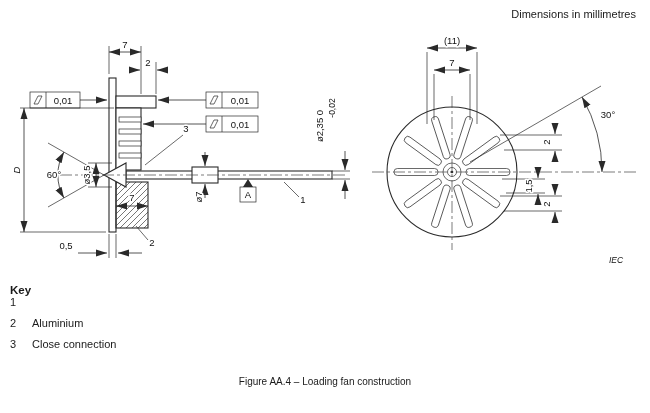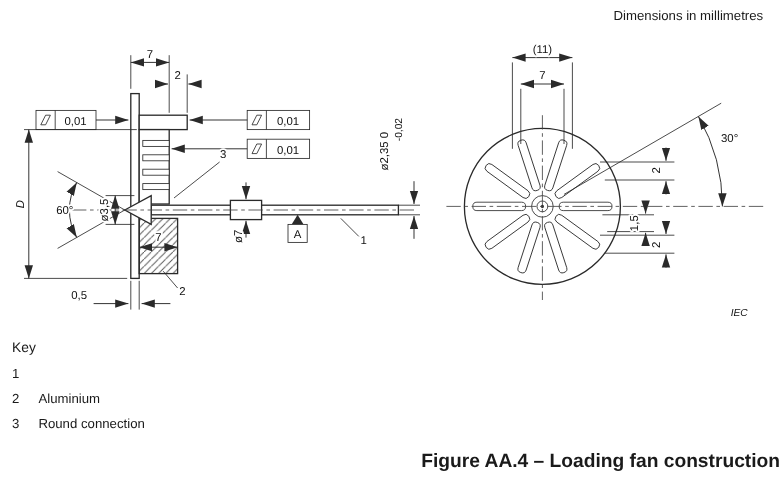--- a/index.html
+++ b/index.html
@@ -1,25 +1,25 @@
 <!DOCTYPE html>
 <html><head>
 <meta charset="utf-8">
 <style>
   html,body{margin:0;padding:0;background:#fff}
   .page{position:relative;width:650px;height:410px;background:#fff;overflow:hidden;
         font-family:"Liberation Sans",sans-serif;color:#1a1a1a}
   .note{position:absolute;top:8px;right:14px;font-size:11px}
   .drawing{position:absolute;top:0;left:0}
   .key{position:absolute;top:284px;left:10px;right:6px;font-size:11px}
-  .key-h{font-weight:normal;font-size:11.5px;margin-bottom:10px}
+  .key-h{font-weight:bold;font-size:11.5px;}
   .ki{display:flex;margin-bottom:9px}
   .kn{flex:0 0 22px}
-  .caption{position:absolute;top:376px;left:0;width:100%;text-align:right;
-           font-weight:bold;font-size:16px}
+  .caption{position:absolute;top:376px;left:0;width:100%;text-align:center;
+           font-weight:normal;font-size:10px}
   
   .ol{fill:#fff;stroke:#2a2a2a;stroke-width:1.1}
   .ol2{fill:#fff;stroke:#2a2a2a;stroke-width:.7}
   .thin{fill:none;stroke:#2a2a2a;stroke-width:.7}
   .dim{fill:none;stroke:#2a2a2a;stroke-width:.8}
   .cl{fill:none;stroke:#444;stroke-width:.7;stroke-dasharray:12 3 3 3}
   .dt{font:9.5px "Liberation Sans",sans-serif;fill:#111;stroke:#fff;stroke-width:3px;
       paint-order:stroke;stroke-linejoin:round;text-anchor:middle}
   .dts{font:8.5px "Liberation Sans",sans-serif;fill:#111;stroke:#fff;stroke-width:3px;
       paint-order:stroke;stroke-linejoin:round;text-anchor:middle}
@@ -230,19 +230,19 @@
     <div class="key-h">Key</div>
     <div class="ki">
       <span class="kn">1</span>
     </div>
     <div class="ki">
       <span class="kn">2</span>
       <span>Aluminium</span>
     </div>
     <div class="ki">
       <span class="kn">3</span>
-      <span>Round connection</span>
+      <span>Close connection</span>
     </div>
   </div>
 
   <div class="caption">Figure AA.4 – Loading fan construction</div>
 
 </div>
 
 </body></html>

